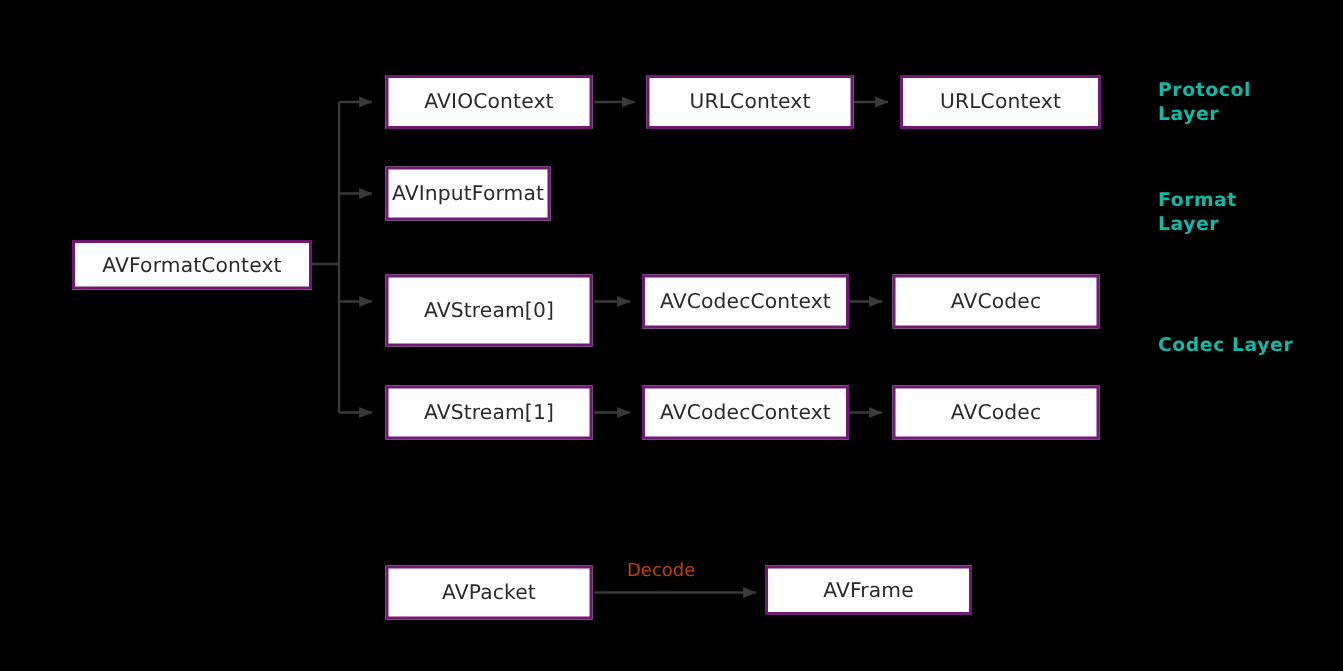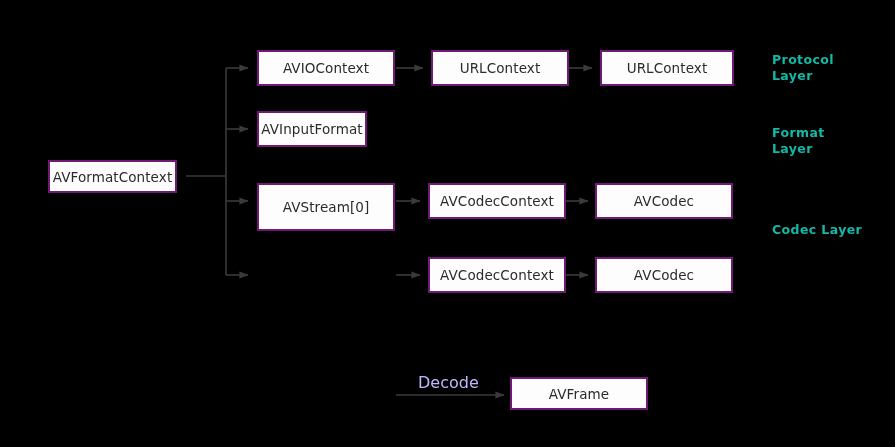--- a/index.html
+++ b/index.html
@@ -36,22 +36,22 @@
     position: absolute;
     color: #14b8a6;
     font-weight: bold;
     font-size: 12.5px;
     line-height: 16px;
     letter-spacing: 0.4px;
     white-space: pre-line;
   }
   .edge-label {
     position: absolute;
-    color: #c4b5fd;
-    font-size: 16px;
+    color: #c2410c;
+    font-size: 12px;
     white-space: nowrap;
   }
   svg.wires {
     position: absolute;
     left: 0;
     top: 0;
     width: 895px;
     height: 447px;
     overflow: visible;
   }
@@ -83,21 +83,21 @@
 
     <path d="M396,201 L420,201" stroke="#3a3a3a" stroke-width="1.6" fill="none" marker-end="url(#arrowhead)"></path>
     <path d="M566,201 L588,201" stroke="#3a3a3a" stroke-width="1.6" fill="none" marker-end="url(#arrowhead)"></path>
 
     <path d="M396,275 L420,275" stroke="#3a3a3a" stroke-width="1.6" fill="none" marker-end="url(#arrowhead)"></path>
     <path d="M566,275 L588,275" stroke="#3a3a3a" stroke-width="1.6" fill="none" marker-end="url(#arrowhead)"></path>
 
     <path d="M396,395 L504,395" stroke="#3a3a3a" stroke-width="1.6" fill="none" marker-end="url(#arrowhead)"></path>
   </svg>
 
-  <div class="node" style="left:48px; top:160px; width:129px; height:33px;">
+  <div class="node" style="left:48px; top:160px; width:160px; height:33px;">
     <span>AVFormatContext</span>
   </div>
 
   <div class="node" style="left:257px; top:50px; width:138px; height:36px;">
     <span>AVIOContext</span>
   </div>
 
   <div class="node" style="left:431px; top:50px; width:138px; height:36px;">
     <span>URLContext</span>
   </div>
@@ -115,29 +115,35 @@
   </div>
 
   <div class="node" style="left:428px; top:183px; width:138px; height:36px;">
     <span>AVCodecContext</span>
   </div>
 
   <div class="node" style="left:595px; top:183px; width:138px; height:36px;">
     <span>AVCodec</span>
   </div>
 
+  <div class="node" style="left:257px; top:257px; width:138px; height:36px;">
+    <span>AVStream[1]</span>
+  </div>
 
   <div class="node" style="left:428px; top:257px; width:138px; height:36px;">
     <span>AVCodecContext</span>
   </div>
 
   <div class="node" style="left:595px; top:257px; width:138px; height:36px;">
     <span>AVCodec</span>
   </div>
 
+  <div class="node" style="left:257px; top:377px; width:138px; height:36px;">
+    <span>AVPacket</span>
+  </div>
 
   <div class="node" style="left:510px; top:377px; width:138px; height:33px;">
     <span>AVFrame</span>
   </div>
 
   <div class="edge-label" style="left:418px; top:373px;">Decode</div>
 
   <div class="layer-label" style="left:772px; top:52px;">Protocol
 Layer</div>
 

